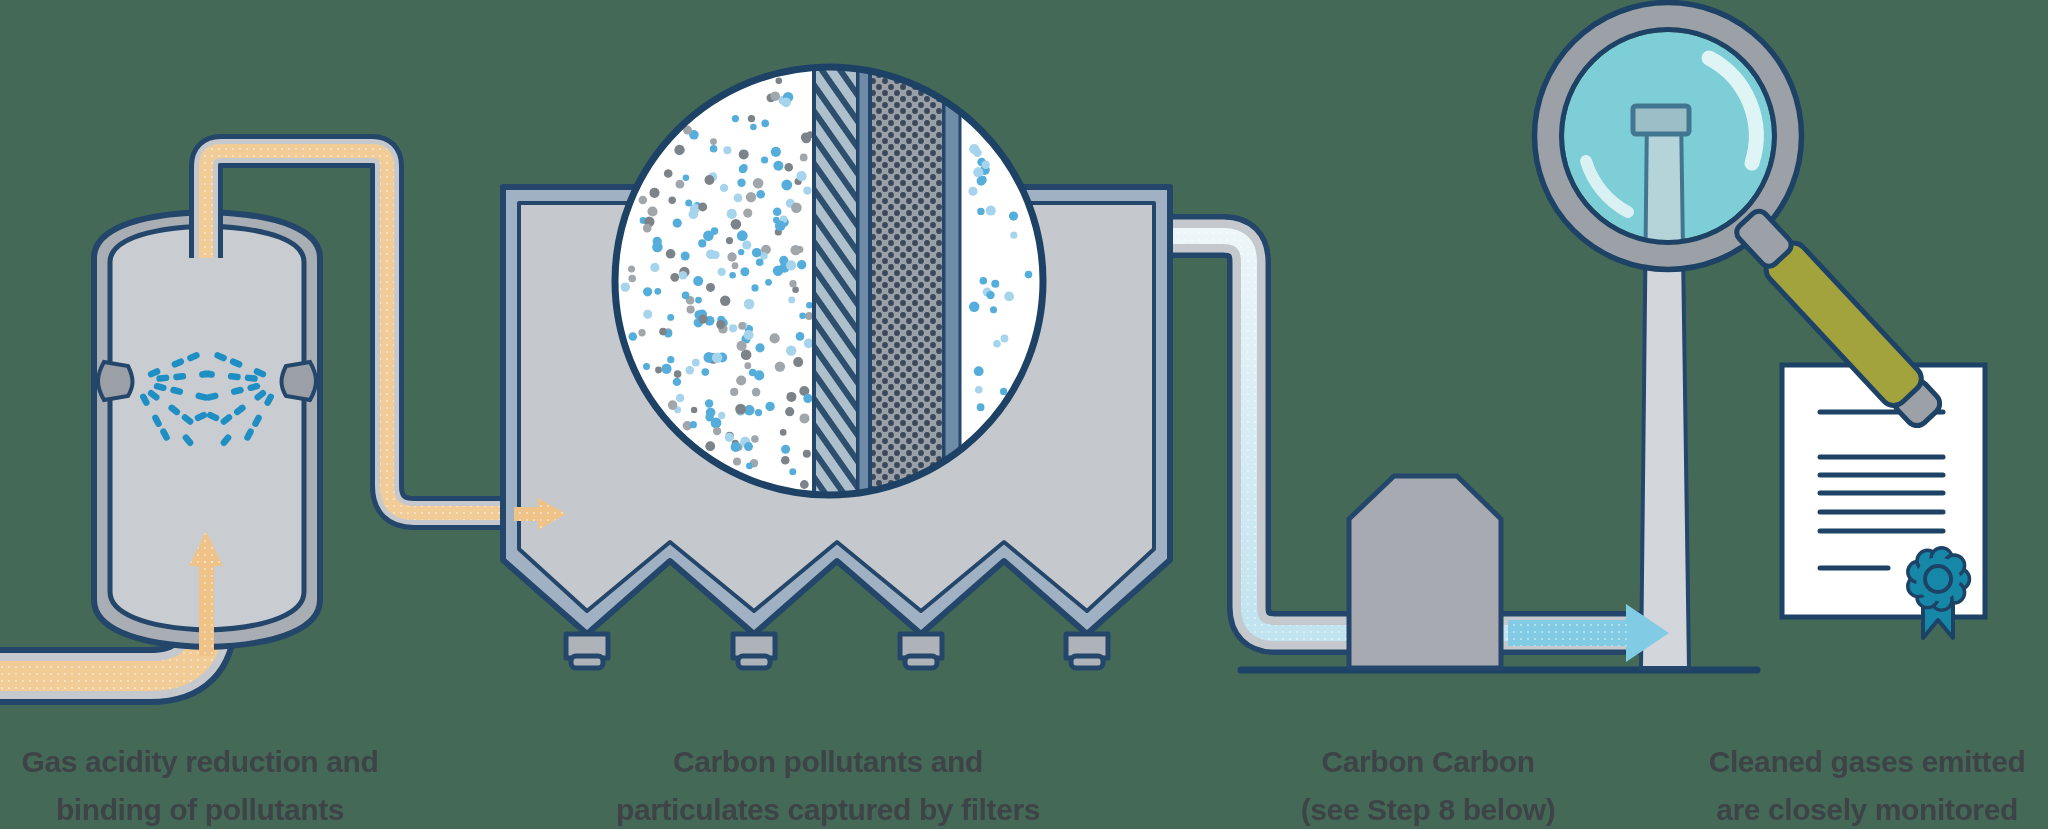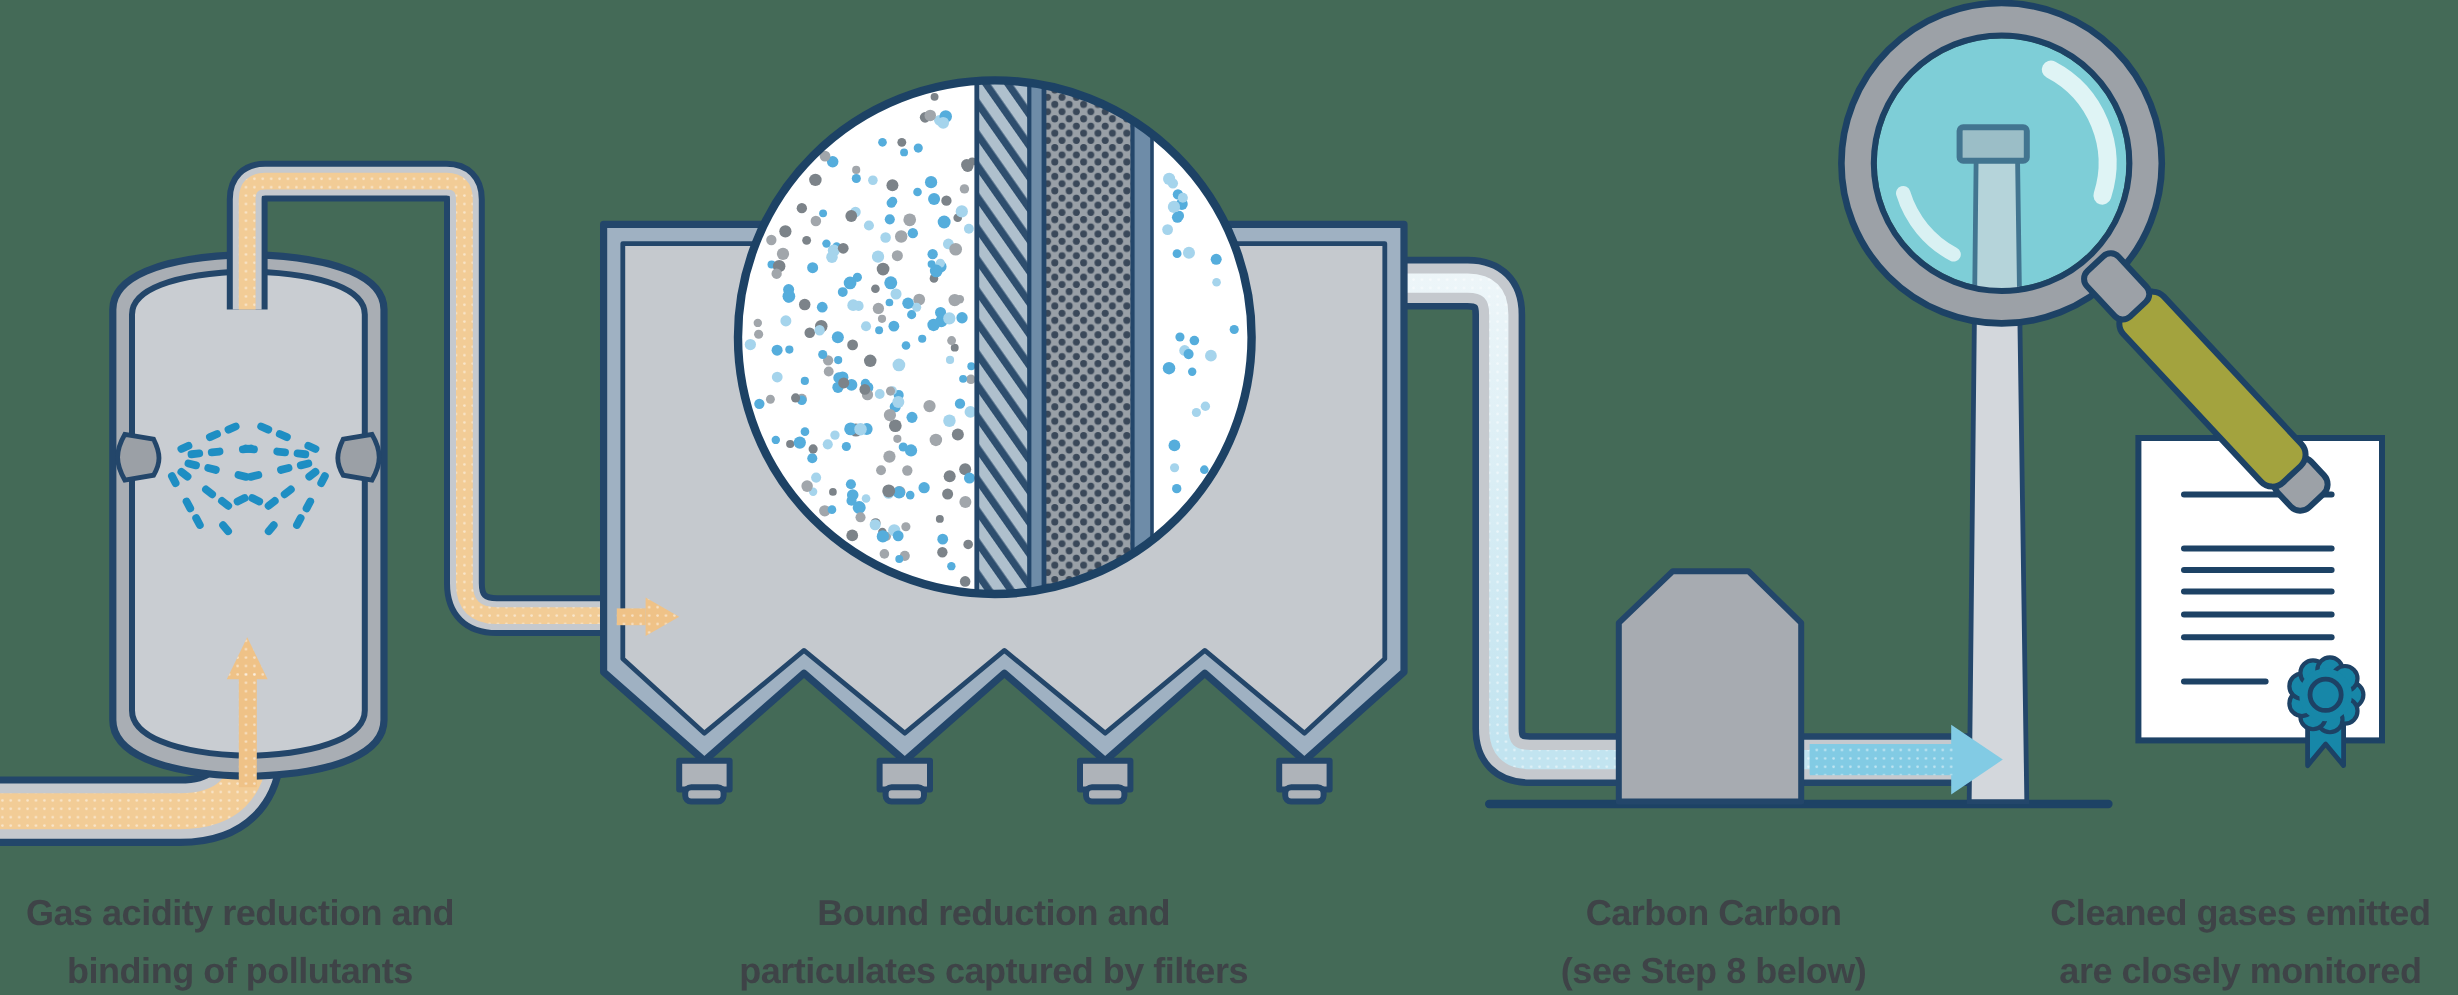--- a/index.html
+++ b/index.html
@@ -455,21 +455,21 @@
       <rect x="-10" y="-18" width="52" height="36" rx="9" fill="#9CA1A7" stroke="#1D4265" stroke-width="5"></rect>
     </g>
   </g>
 </svg>
 
 <div class="caption" id="cap-scrubber">
   <div>Gas acidity reduction and</div>
   <div>binding of pollutants</div>
 </div>
 <div class="caption" id="cap-filters">
-  <div>Bound reduction and</div>
+  <div>Carbon pollutants and</div>
   <div>particulates captured by filters</div>
 </div>
 <div class="caption" id="cap-carbon">
   <div>Carbon Carbon</div>
   <div>(see Step 8 below)</div>
 </div>
 <div class="caption" id="cap-monitor">
   <div>Cleaned gases emitted</div>
   <div>are closely monitored</div>
 </div>

